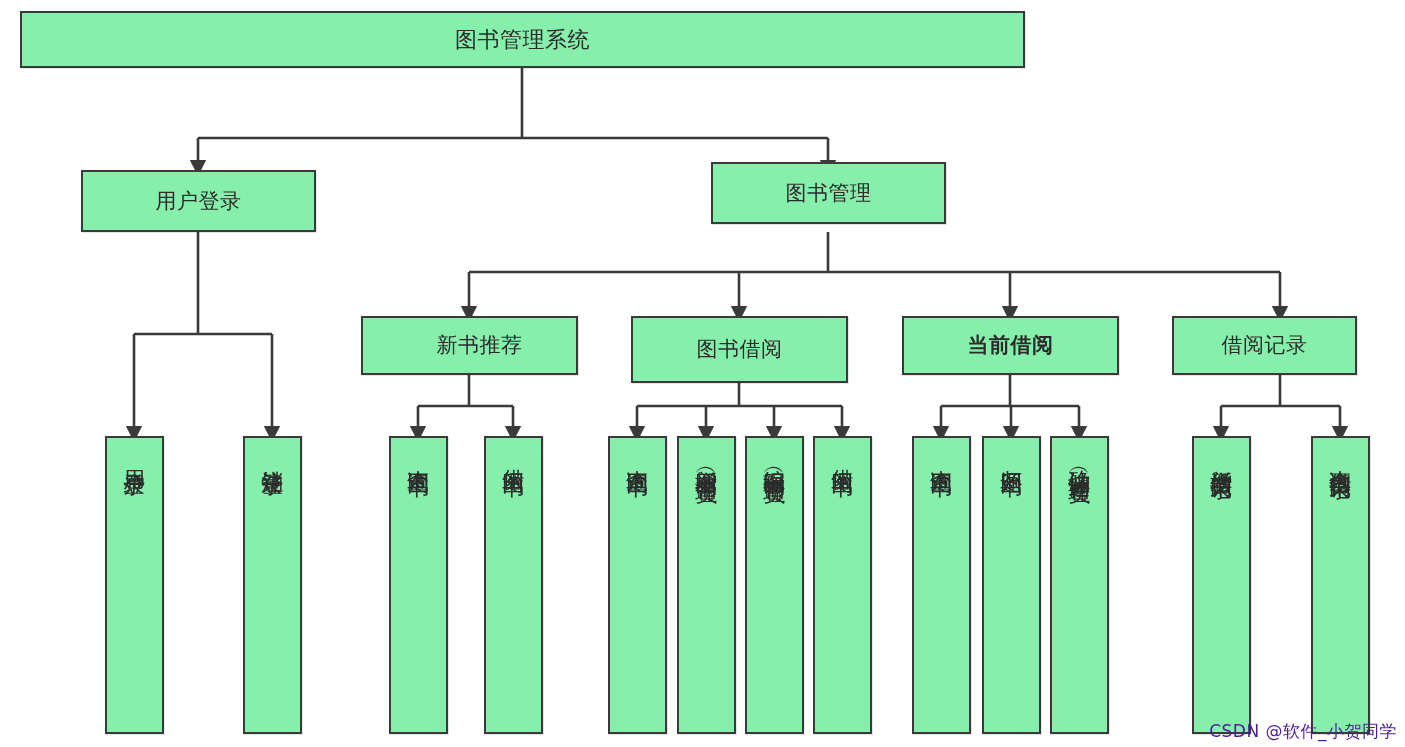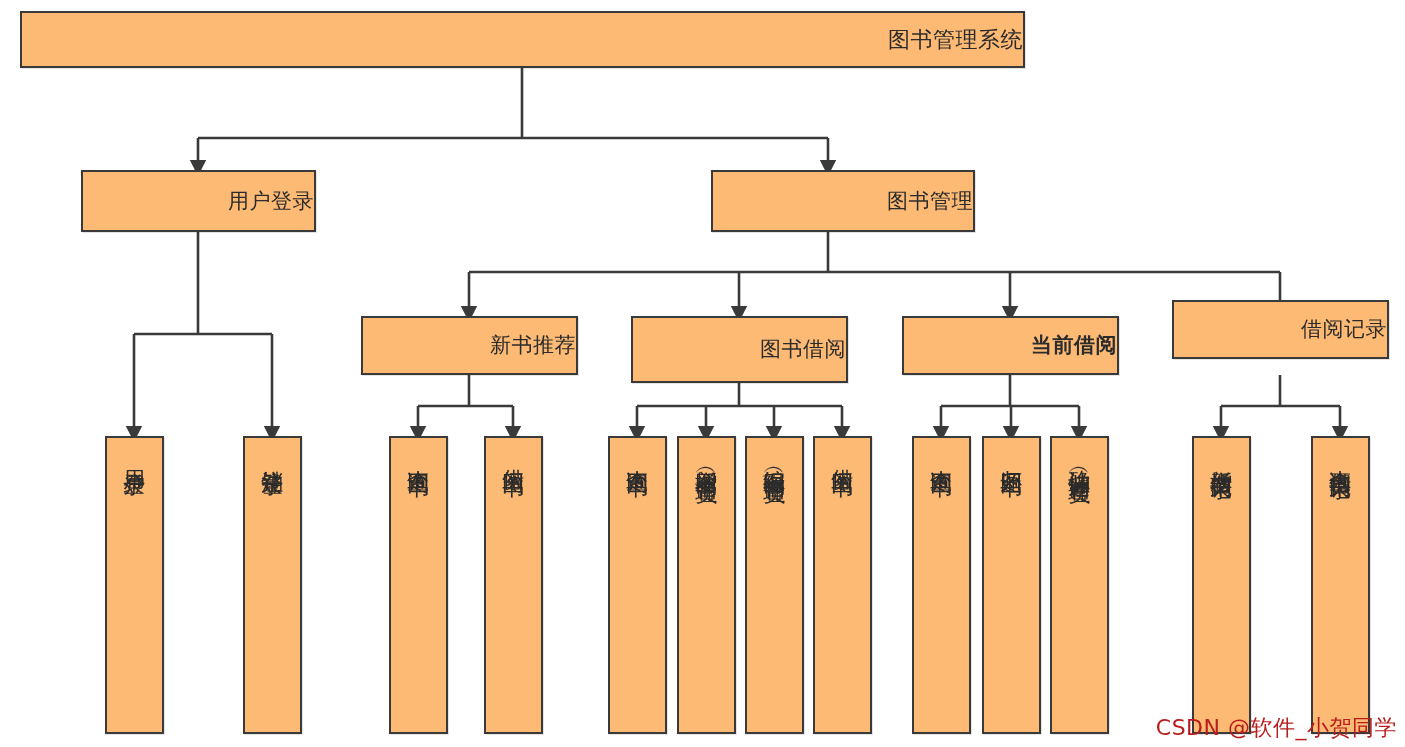--- a/index.html
+++ b/index.html
@@ -9,25 +9,25 @@
     background:#ffffff;
     font-family:"DejaVu Sans","Liberation Sans",sans-serif;
     overflow:hidden;
   }
   #stage{position:relative;width:1405px;height:747px;}
   #wires{position:absolute;left:0;top:0;width:1405px;height:747px;}
 
   .node{
     position:absolute;
     box-sizing:border-box;
-    background:#fdba74;
+    background:#86efac;
     border:2px solid #3a3a3a;
     display:flex;
     align-items:center;
-    justify-content:flex-end;
+    justify-content:center;
     color:#2b2b2b;
     box-shadow:1px 1px 0 rgba(0,0,0,0.10);
     z-index:2;
   }
   .node .cap{
     display:block;
     text-align:center;
     line-height:1.15;
     letter-spacing:0.5px;
   }
@@ -48,22 +48,22 @@
     line-height:1.06;
     letter-spacing:2px;
     white-space:nowrap;
     margin:0 auto;
   }
 
   .watermark{
     position:absolute;
     right:8px;
     bottom:4px;
-    font-size:22px;
-    color:#b91c1c;
+    font-size:17px;
+    color:#4c1d95;
     letter-spacing:0.5px;
     z-index:5;
     white-space:nowrap;
     pointer-events:none;
   }
 </style>
 </head>
 <body>
 
 <div id="stage">
@@ -111,33 +111,33 @@
       </g>
   </svg>
 
   <div id="node-layer">
       <div class="node root h-node" style="left: 20px; top: 11px; width: 1005px; height: 57px;">
         <span class="cap">图书管理系统</span>
       </div>
       <div class="node h-node" style="left: 81px; top: 170px; width: 235px; height: 62px;">
         <span class="cap">用户登录</span>
       </div>
-      <div class="node h-node" style="left: 711px; top: 170px; width: 264px; height: 62px;">
+      <div class="node h-node" style="left: 711px; top: 162px; width: 235px; height: 62px;">
         <span class="cap">图书管理</span>
       </div>
       <div class="node h-node" style="left: 361px; top: 316px; width: 217px; height: 59px; padding-left: 20px;">
         <span class="cap">新书推荐</span>
       </div>
       <div class="node h-node" style="left: 631px; top: 316px; width: 217px; height: 67px;">
         <span class="cap">图书借阅</span>
       </div>
       <div class="node h-node" style="left: 902px; top: 316px; width: 217px; height: 59px; font-weight: bold;">
         <span class="cap">当前借阅</span>
       </div>
-      <div class="node h-node" style="left: 1172px; top: 300px; width: 217px; height: 59px;">
+      <div class="node h-node" style="left: 1172px; top: 316px; width: 185px; height: 59px;">
         <span class="cap">借阅记录</span>
       </div>
       <div class="node v-node" style="left: 105px; top: 436px; width: 59px; height: 298px;">
         <span class="cap">用户登录</span>
       </div>
       <div class="node v-node" style="left: 243px; top: 436px; width: 59px; height: 298px;">
         <span class="cap">注销登录</span>
       </div>
       <div class="node v-node" style="left: 389px; top: 436px; width: 59px; height: 298px;">
         <span class="cap">查询图书</span>

